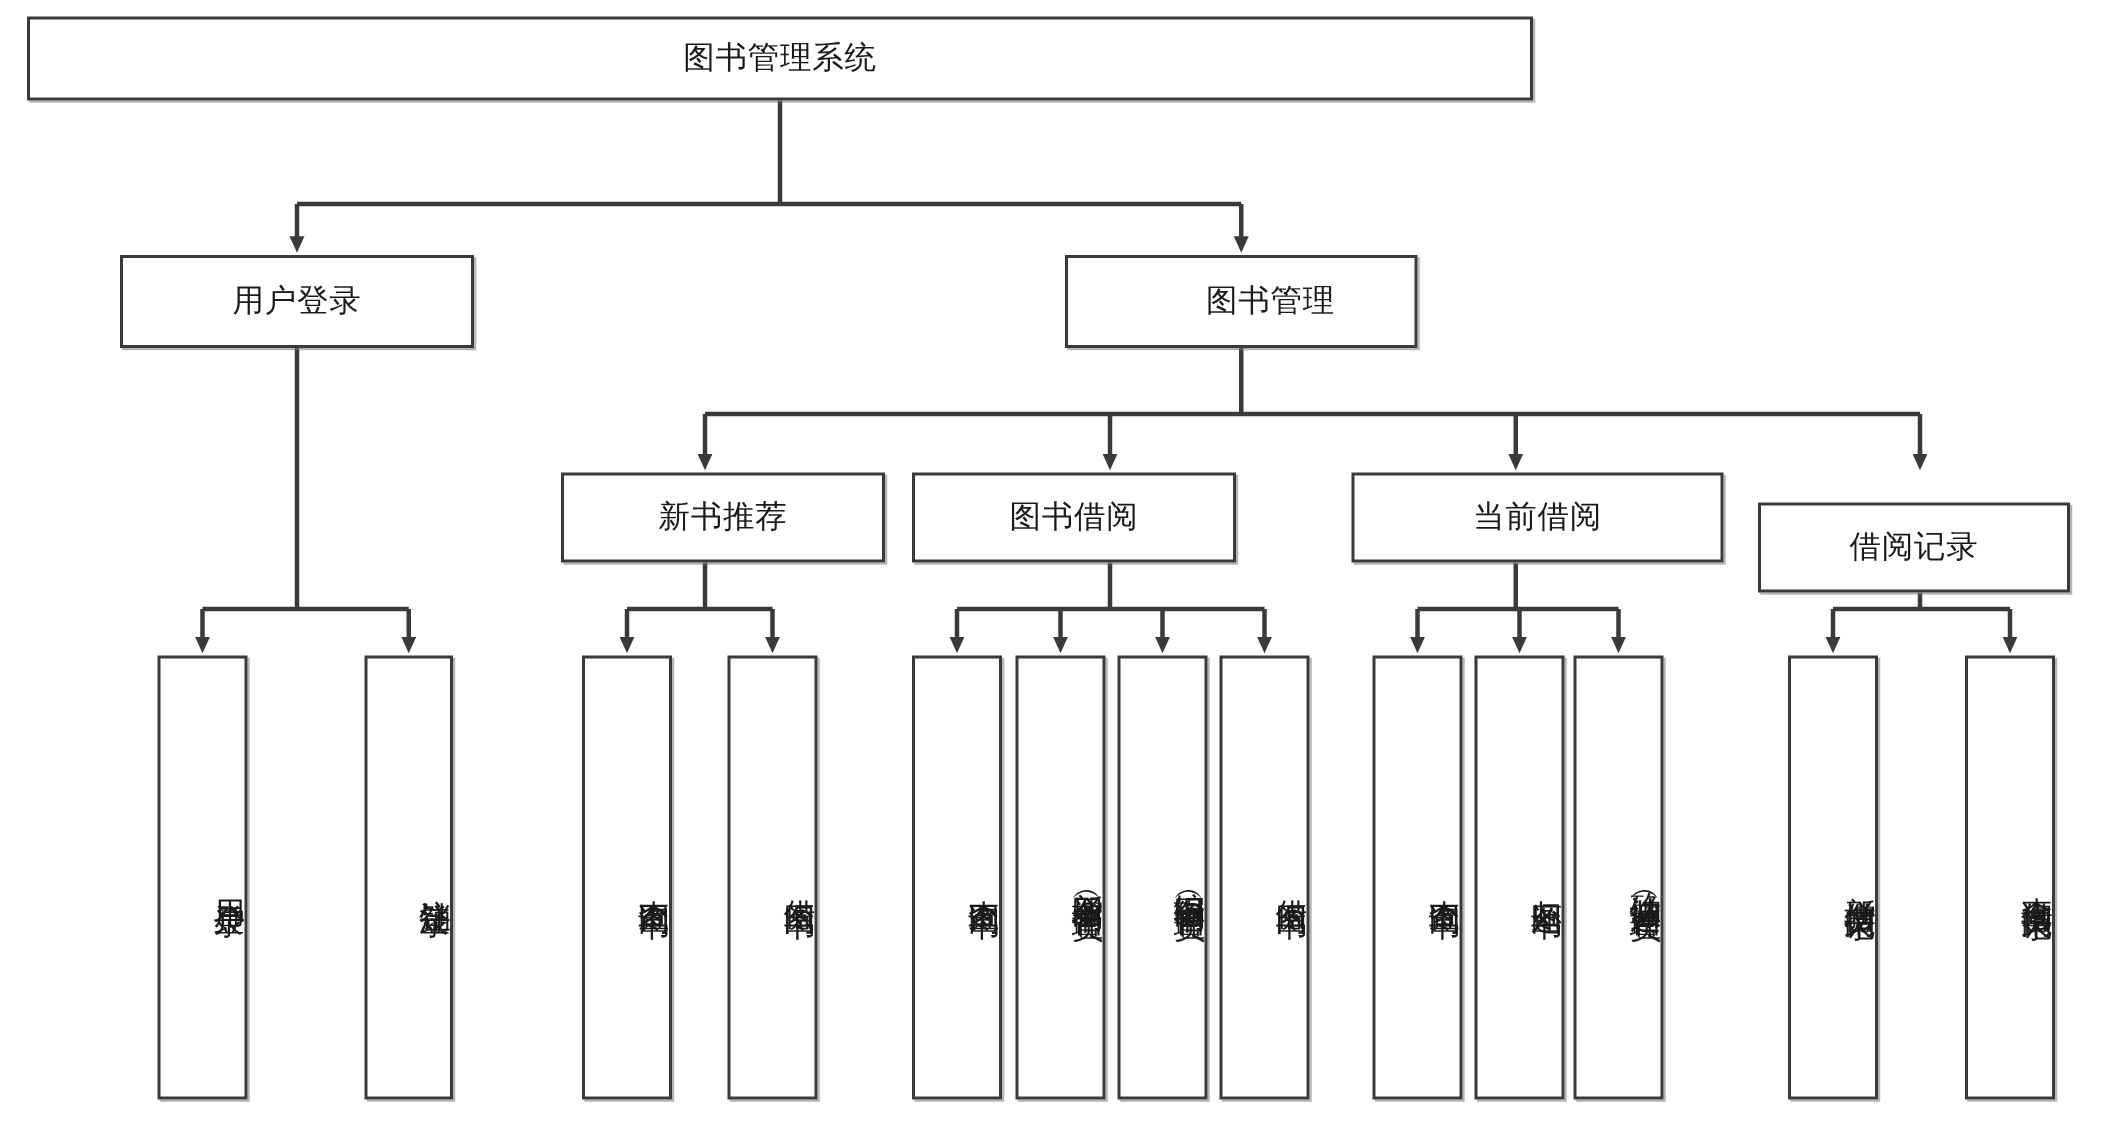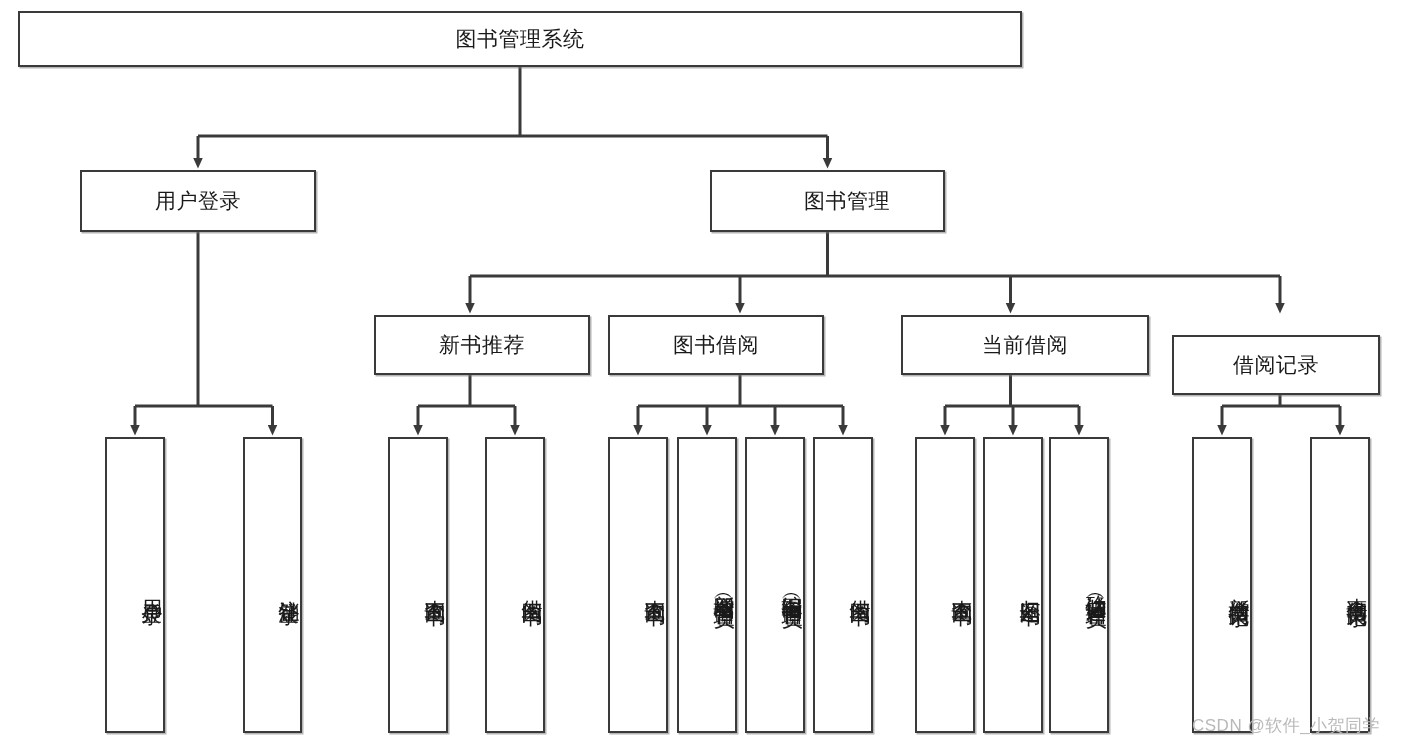--- a/index.html
+++ b/index.html
@@ -173,15 +173,14 @@
         <span>确认归还（管理员）</span>
       </div>
       <div class="node v" style="left: 1192px; top: 437px; width: 60px; height: 296px;">
         <span>新增借阅记录</span>
       </div>
       <div class="node v" style="left: 1310px; top: 437px; width: 60px; height: 296px;">
         <span>查询借阅记录</span>
       </div>
     </div>
 
-  <div class="watermark" style="left: 1192px; top: 714px;">CSDN @软件_小贺同学</div>
 
 </div>
 
 </body></html>

